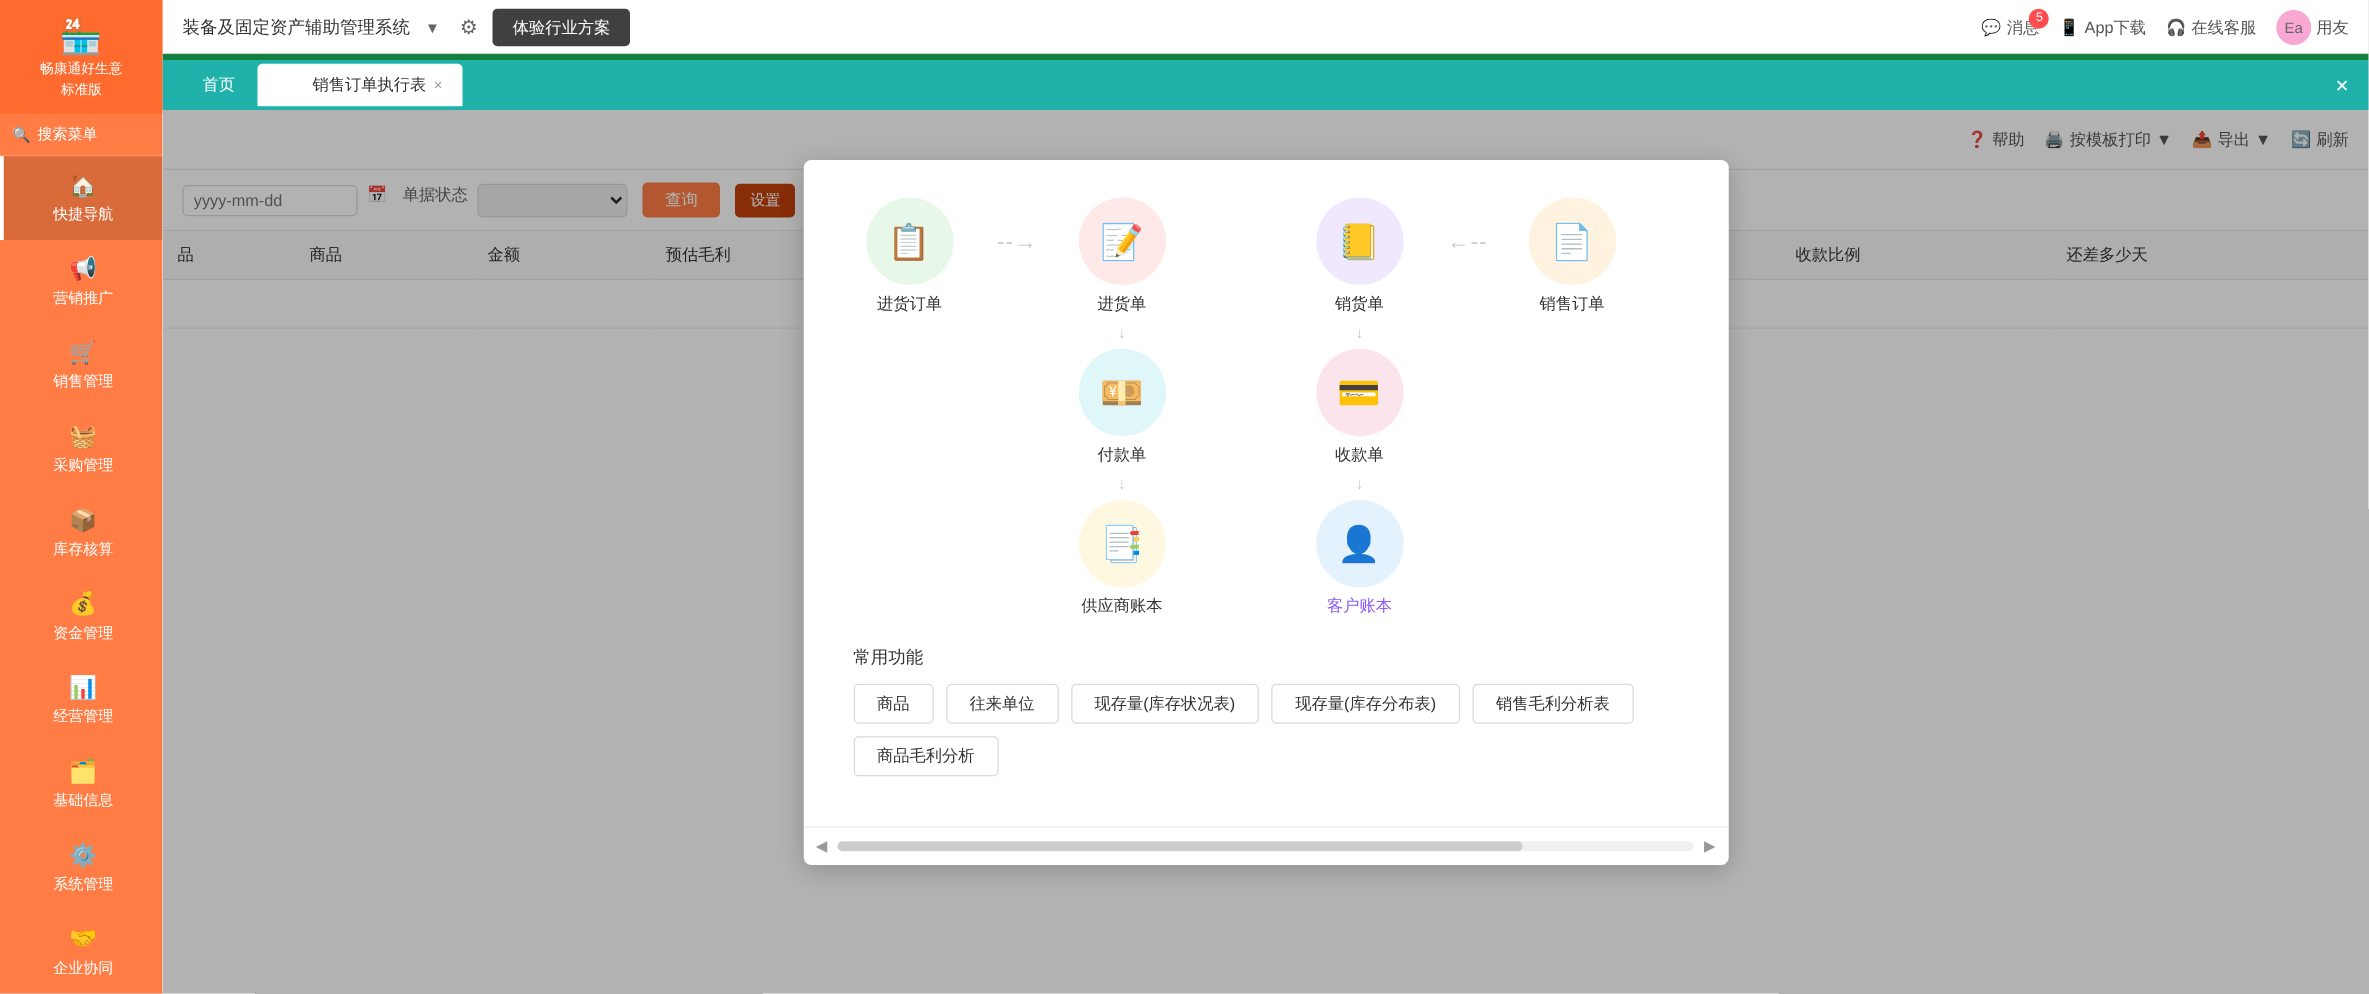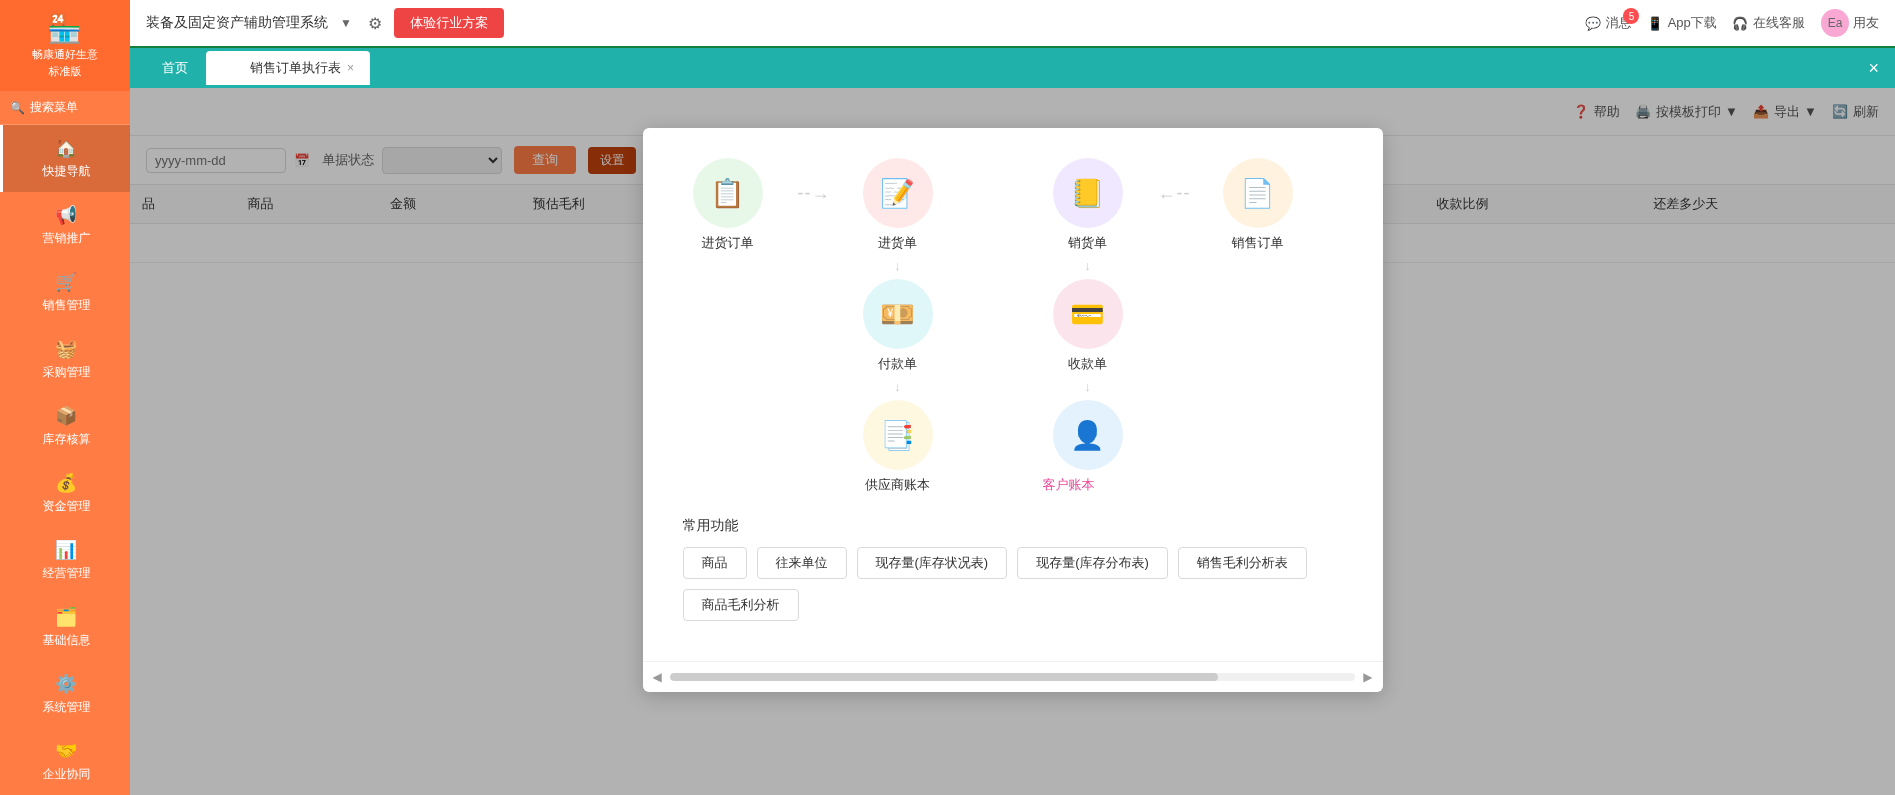--- a/index.html
+++ b/index.html
@@ -18,25 +18,25 @@
     .sidebar-nav { display: flex; flex-direction: column; width: 100%; flex: 1; }
     .sidebar-item { display: flex; flex-direction: column; align-items: center; padding: 12px 5px; color: white; cursor: pointer; border-left: 3px solid transparent; gap: 4px; }
     .sidebar-item.active { background: rgba(0,0,0,0.15); border-left-color: white; }
     .sidebar-item-icon { font-size: 18px; }
     .sidebar-item-label { font-size: 12px; }
 
     
     .main { flex: 1; display: flex; flex-direction: column; overflow: hidden; }
 
     
-    .topbar { height: 48px; background: white; display: flex; align-items: center; padding: 0 16px; gap: 12px; border-bottom: 2px solid #15803d; flex-shrink: 0; }
+    .topbar { height: 48px; background: white; display: flex; align-items: center; padding: 0 16px; gap: 12px; border-bottom: 5px solid #15803d; flex-shrink: 0; }
     .topbar-title { font-size: 14px; color: #333; flex: 0 0 auto; }
     .topbar-dropdown { font-size: 12px; color: #666; cursor: pointer; }
     .topbar-gear { font-size: 16px; color: #666; cursor: pointer; margin-left: 4px; }
-    .topbar-btn { background: #ef4444; color: white; border: none; padding: 6px 16px; border-radius: 4px; cursor: pointer; font-size: 13px; }
+    .topbar-btn { background: #404040; color: white; border: none; padding: 6px 16px; border-radius: 4px; cursor: pointer; font-size: 13px; }
     .topbar-right { margin-left: auto; display: flex; align-items: center; gap: 16px; }
     .topbar-right-item { display: flex; align-items: center; gap: 4px; color: #555; cursor: pointer; font-size: 13px; position: relative; }
     .badge { background: #ff4d4f; color: white; border-radius: 50%; width: 16px; height: 16px; font-size: 10px; display: flex; align-items: center; justify-content: center; position: absolute; top: -6px; right: -8px; }
     .avatar { width: 28px; height: 28px; border-radius: 50%; background: #f9a8d4; display: flex; align-items: center; justify-content: center; font-size: 12px; color: #666; }
 
     
     .tabbar { height: 40px; background: #20b2aa; display: flex; align-items: center; padding: 0 16px; gap: 2px; flex-shrink: 0; }
     .tab { padding: 8px 16px; color: white; cursor: pointer; font-size: 13px; border-radius: 4px 4px 0 0; display: flex; align-items: center; gap: 6px; }
     .tab.home { background: transparent; }
     .tab.active { background: white; color: #333; padding-left: 44px; }
@@ -45,21 +45,21 @@
 
     
     .page-content { flex: 1; display: flex; flex-direction: column; overflow: hidden; position: relative; background: #f5f5f5; }
 
     
     .toolbar-row { height: 48px; background: white; display: flex; align-items: center; padding: 0 16px; gap: 16px; border-bottom: 1px solid #e8e8e8; flex-shrink: 0; }
     .toolbar-btn { display: flex; align-items: center; gap: 4px; color: #555; cursor: pointer; font-size: 13px; }
 
     
     .filter-row { background: white; padding: 10px 16px; display: flex; align-items: center; gap: 12px; flex-wrap: wrap; border-bottom: 1px solid #e8e8e8; flex-shrink: 0; }
-    .filter-group { display: flex; align-items: center; gap: 8px; }
+    .filter-group { display: flex; gap: 8px; }
     .filter-label { color: #666; font-size: 13px; }
     .filter-input { border: 1px solid #d9d9d9; border-radius: 4px; padding: 4px 8px; font-size: 13px; width: 140px; color: #999; }
     .filter-date-icon { color: #aaa; cursor: pointer; }
     .filter-select { border: 1px solid #d9d9d9; border-radius: 4px; padding: 4px 8px; font-size: 13px; width: 120px; color: #333; }
     .filter-query-btn { background: #ff7d45; color: white; border: none; padding: 5px 18px; border-radius: 4px; cursor: pointer; font-size: 13px; }
     .filter-setting-btn { background: #c2410c; color: white; border: none; padding: 5px 12px; border-radius: 4px; cursor: pointer; font-size: 12px; }
     .filter-more { color: #20b2aa; cursor: pointer; font-size: 13px; }
 
     
     .table-container { flex: 1; overflow: auto; background: white; margin: 0; }
@@ -336,21 +336,21 @@
               <div class="flow-node">
                 <div class="flow-circle blue">👤</div>
               </div>
               <div></div>
                 <div></div>
 
               <div></div>
                 <div></div>
               <div style="text-align:center;font-size:13px;color:#333;padding-top:6px;">供应商账本</div>
               <div></div>
-              <div style="font-size:13px;color:#ec4899;padding-top:6px;">客户账本</div>
+              <div style="text-align:center;font-size:13px;color:#8b5cf6;padding-top:6px;">客户账本</div>
               <div></div>
                 <div></div>
             </div>
 
             <div class="common-func">
               <div class="common-func-title">常用功能</div>
               <div class="func-buttons-row">
                 <button class="func-btn">商品</button>
                 <button class="func-btn">往来单位</button>
                 <button class="func-btn">现存量(库存状况表)</button>

